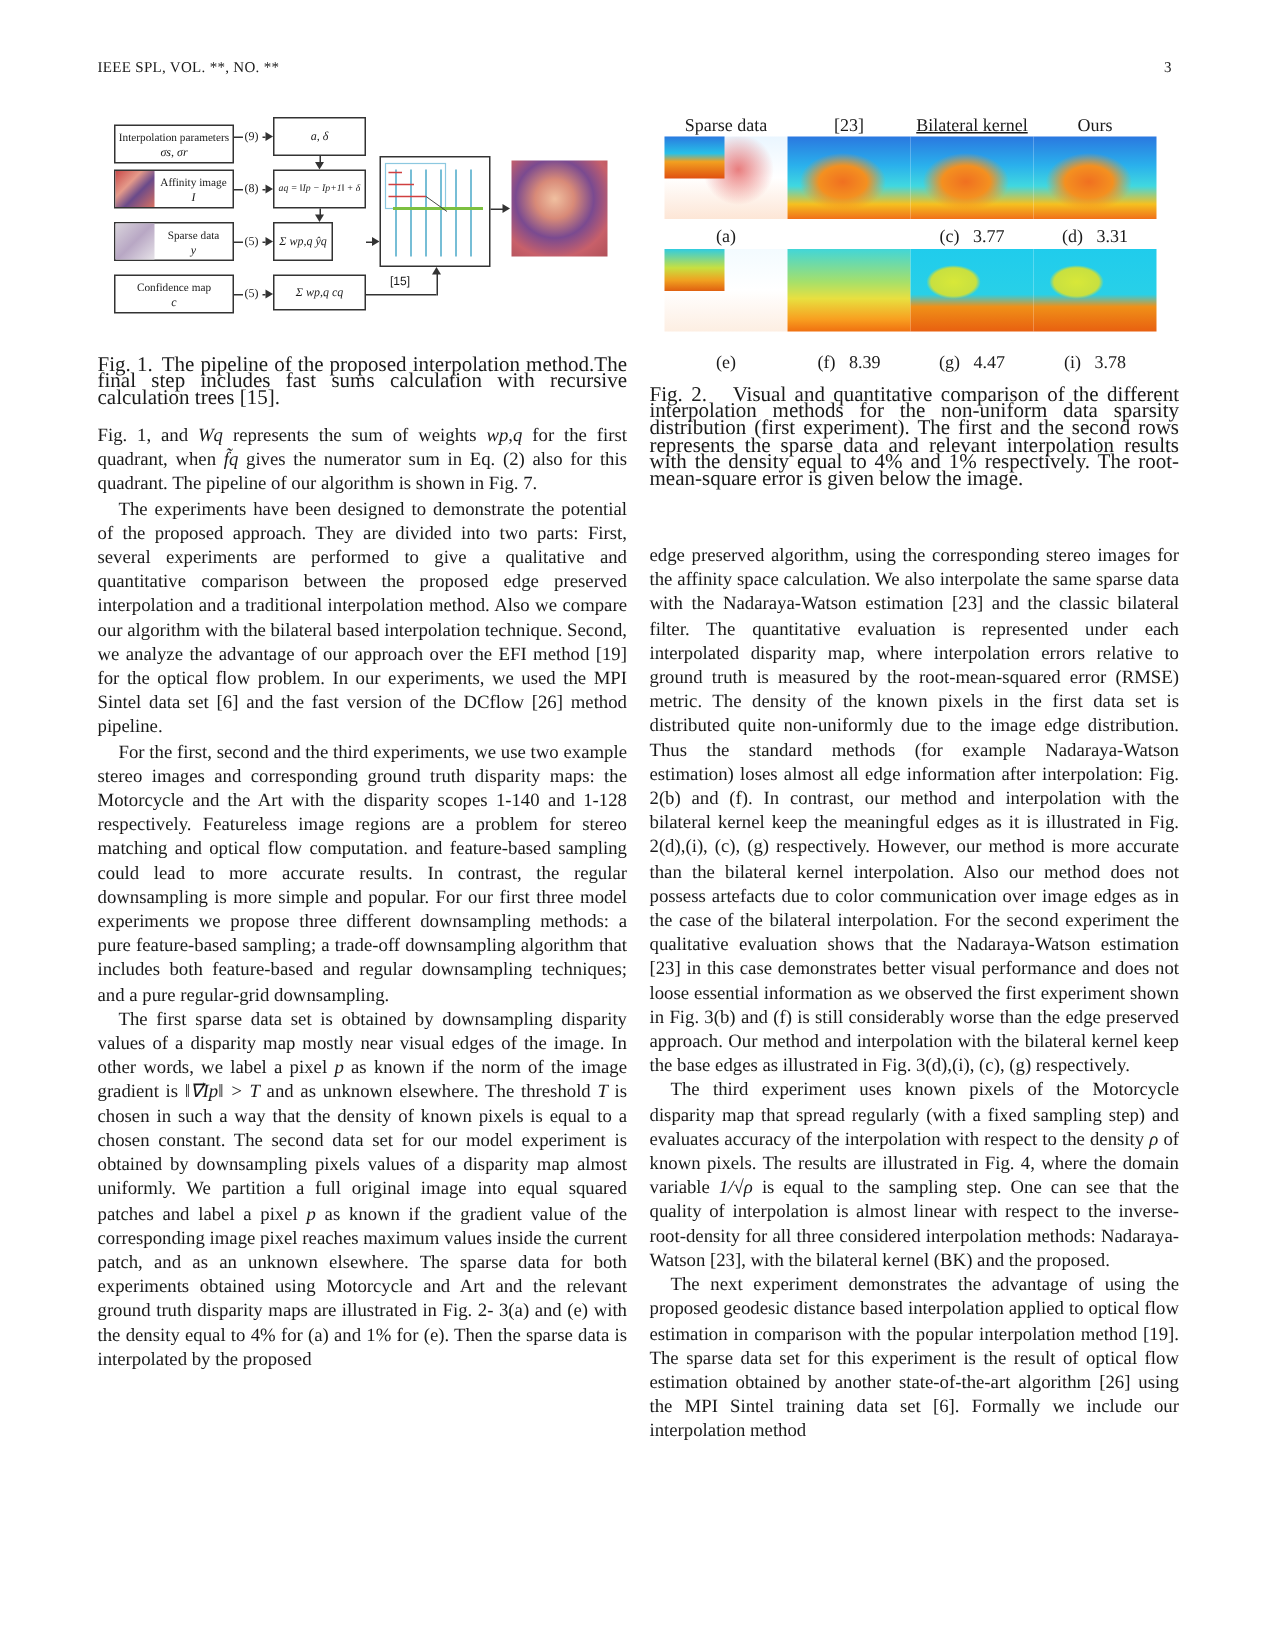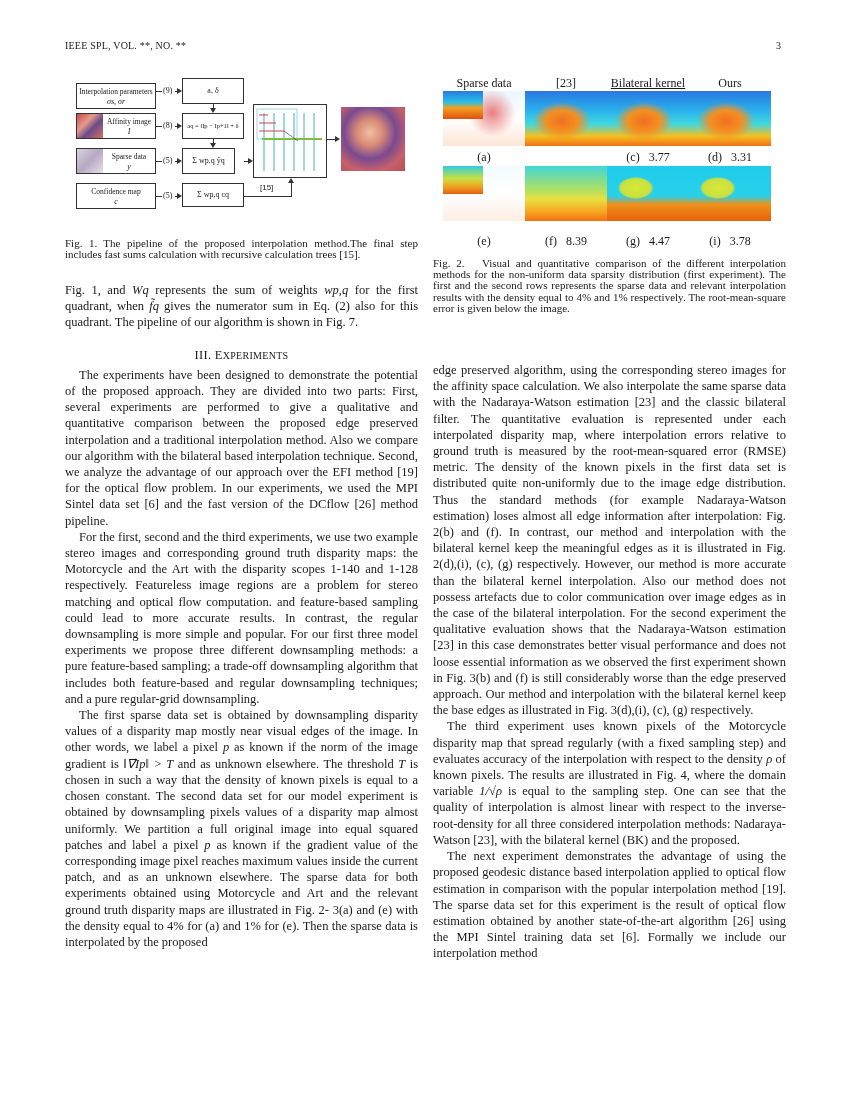--- a/index.html
+++ b/index.html
@@ -16,40 +16,40 @@
   .fig1 .box .sym { display: block; font-style: italic; font-size: 8px; }
   .fig1 .thumb { position: absolute; left: 0; top: 0; bottom: 0; width: 26px; }
   .thumb-lena { background: linear-gradient(135deg, #c84a4a 0%, #e59a8a 35%, #6a4a8a 60%, #d87060 100%); }
   .thumb-sparse { background: linear-gradient(135deg, #d9d4dc 0%, #b8a7c4 50%, #e6e2e8 100%); }
   .fig1 .arrow-lbl { position: absolute; font-size: 8px; }
   .fig1 .hline { position: absolute; height: 1px; background: #333; }
   .fig1 .vline { position: absolute; width: 1px; background: #333; }
   .fig1 .ahead-r { position: absolute; width: 0; height: 0; border-top: 3px solid transparent; border-bottom: 3px solid transparent; border-left: 5px solid #333; }
   .fig1 .ahead-d { position: absolute; width: 0; height: 0; border-left: 3px solid transparent; border-right: 3px solid transparent; border-top: 5px solid #333; }
   .fig1 .ahead-u { position: absolute; width: 0; height: 0; border-left: 3px solid transparent; border-right: 3px solid transparent; border-bottom: 5px solid #333; }
-  .fig1 .formula { position: absolute; font-size: 8px; display: flex; align-items: center; justify-content: center; text-align: center; }
+  .fig1 .formula { position: absolute; font-size: 8px; font-style: italic; display: flex; align-items: center; justify-content: center; text-align: center; }
   .tree-box { position: absolute; left: 177px; top: 26px; width: 74px; height: 74px; border: 1px solid #333; background: #fff; }
   .lena-out { position: absolute; left: 265px; top: 29px; width: 64px; height: 64px; background: radial-gradient(circle at 45% 40%, #f0c0a0 0%, #d88a78 25%, #7a4a90 50%, #c8606a 75%, #b05058 100%); }
   .ref-lbl { position: absolute; left: 184px; top: 105px; font-family: "Liberation Sans", sans-serif; font-size: 8px; }
 
   
   .fig2 { position: absolute; left: 443px; top: 76px; width: 370px; }
   .fig2 .col-head { position: absolute; top: 0; font-size: 12px; text-align: center; width: 82px; }
   .fig2 .img { position: absolute; width: 82px; height: 55px; }
   .fig2 .sub { position: absolute; font-size: 12px; width: 82px; text-align: center; }
   .moto-sparse { background: radial-gradient(circle at 60% 40%, rgba(220,40,40,0.6) 0%, rgba(255,255,255,0) 40%), linear-gradient(180deg, #eaf6ff 0%, #fff 50%, #fde6d6 100%); }
   .moto-sparse .inset { position: absolute; left: 0; top: 0; width: 40px; height: 28px; background: linear-gradient(180deg, #2a7ae0 0%, #27c0e8 40%, #f2a020 60%, #e05010 100%); }
   .moto-interp { background: radial-gradient(ellipse at 45% 55%, #f07020 0%, #f49020 25%, rgba(0,0,0,0) 45%), linear-gradient(180deg, #2a78e0 0%, #2ab0ec 35%, #40d8e0 60%, #f6c020 82%, #f07018 100%); }
   .art-sparse { background: linear-gradient(180deg, #f3fbff 0%, #fff 50%, #fdeee2 100%); }
   .art-sparse .inset { position: absolute; left: 0; top: 0; width: 40px; height: 28px; background: linear-gradient(180deg, #30cce0 0%, #c8e040 45%, #f0a020 75%, #e06010 100%); }
   .art-blur { background: linear-gradient(180deg, #42d6d8 0%, #a6e06a 40%, #e8e040 60%, #f8a020 85%, #f07010 100%); }
   .art-sharp { background: radial-gradient(ellipse at 35% 40%, #d8e838 0%, #c8e040 20%, rgba(0,0,0,0) 24%), linear-gradient(180deg, #20ccec 0%, #28d0e8 55%, #f09018 70%, #e86010 100%); }
 
   
-  .caption { position: absolute; font-size: 11px; line-height: 11.2px; text-align: justify; }
+  .caption { position: absolute; font-size: 14px; line-height: 11.2px; text-align: justify; }
   .caption .fig-no { margin-right: 6px; }
 
   
   .col { position: absolute; font-size: 12.5px; line-height: 16.2px; text-align: justify; hyphens: none; }
   .col p { text-indent: 14px; }
   .col p.noindent { text-indent: 0; }
   .section-title { text-align: center; font-size: 12.5px; letter-spacing: 0.3px; margin: 0; text-indent: 0 !important; }
   .section-title .sc { font-size: 10px; }
   .math { font-style: italic; }
 </style>
@@ -95,21 +95,21 @@
   <div class="hline" style="left:99px;top:83px;width:2px;"></div>
   <div class="ahead-r" style="left:101px;top:80px;"></div>
 
   <div class="hline" style="left:80px;top:118px;width:6px;"></div>
   <span class="arrow-lbl" style="left:87px;top:113px;">(5)</span>
   <div class="hline" style="left:99px;top:118px;width:2px;"></div>
   <div class="ahead-r" style="left:101px;top:115px;"></div>
 
   <div class="box formula" style="left:106px;top:0;width:62px;height:26px;">a, δ</div>
   <div class="box formula" style="left:106px;top:35px;width:62px;height:26px;font-size:6.5px;">aq = ‖Ip − Ip+1‖ + δ</div>
-  <div class="box formula" style="left:106px;top:70px;width:53px;height:26px;">Σ wp,q ŷq</div>
+  <div class="box formula" style="left:106px;top:70px;width:40px;height:26px;">Σ wp,q ŷq</div>
   <div class="box formula" style="left:106px;top:105px;width:62px;height:24px;">Σ wp,q cq</div>
 
   <div class="vline" style="left:137px;top:26px;height:5px;"></div>
   <div class="ahead-d" style="left:134px;top:30px;"></div>
   <div class="vline" style="left:137px;top:61px;height:5px;"></div>
   <div class="ahead-d" style="left:134px;top:65px;"></div>
 
   <div class="hline" style="left:168px;top:83px;width:5px;"></div>
   <div class="ahead-r" style="left:172px;top:80px;"></div>
   <div class="hline" style="left:168px;top:118px;width:47px;"></div>
@@ -177,21 +177,20 @@
   <div class="sub" style="left:246px;top:158px;"><span>(i)</span>&nbsp;&nbsp;&nbsp;<span>3.78</span></div>
 </div>
 
 <div class="caption" style="left:433px;top:258px;width:353px;">
   <span class="fig-no">Fig. 2.</span>&nbsp;&nbsp;<span>Visual and quantitative comparison of the different interpolation methods for the non-uniform data sparsity distribution (first experiment). The first and the second rows represents the sparse data and relevant interpolation results with the density equal to 4% and 1% respectively. The root-mean-square error is given below the image.</span>
 </div>
 
 <div class="col" style="left:65px;top:282px;width:353px;">
   <p class="noindent"><span>Fig. 1, and </span><span class="math">Wq</span><span> represents the sum of weights </span><span class="math">wp,q</span><span> for the first quadrant, when </span><span class="math">f̃q</span><span> gives the numerator sum in Eq. (2) also for this quadrant. The pipeline of our algorithm is shown in Fig. 7.</span></p>
 
-  <p class="section-title" style="margin-top:16px;margin-bottom:3px;"><span>III.</span> <span>E</span><span class="sc">XPERIMENTS</span></p>
 
   <p>The experiments have been designed to demonstrate the potential of the proposed approach. They are divided into two parts: First, several experiments are performed to give a qualitative and quantitative comparison between the proposed edge preserved interpolation and a traditional interpolation method. Also we compare our algorithm with the bilateral based interpolation technique. Second, we analyze the advantage of our approach over the EFI method [19] for the optical flow problem. In our experiments, we used the MPI Sintel data set [6] and the fast version of the DCflow [26] method pipeline.</p>
   <p>For the first, second and the third experiments, we use two example stereo images and corresponding ground truth disparity maps: the Motorcycle and the Art with the disparity scopes 1-140 and 1-128 respectively. Featureless image regions are a problem for stereo matching and optical flow computation. and feature-based sampling could lead to more accurate results. In contrast, the regular downsampling is more simple and popular. For our first three model experiments we propose three different downsampling methods: a pure feature-based sampling; a trade-off downsampling algorithm that includes both feature-based and regular downsampling techniques; and a pure regular-grid downsampling.</p>
   <p><span>The first sparse data set is obtained by downsampling disparity values of a disparity map mostly near visual edges of the image. In other words, we label a pixel </span><span class="math">p</span><span> as known if the norm of the image gradient is </span><span class="math">‖∇⃗Ip‖ &gt; T</span><span> and as unknown elsewhere. The threshold </span><span class="math">T</span><span> is chosen in such a way that the density of known pixels is equal to a chosen constant. The second data set for our model experiment is obtained by downsampling pixels values of a disparity map almost uniformly. We partition a full original image into equal squared patches and label a pixel </span><span class="math">p</span><span> as known if the gradient value of the corresponding image pixel reaches maximum values inside the current patch, and as an unknown elsewhere. The sparse data for both experiments obtained using Motorcycle and Art and the relevant ground truth disparity maps are illustrated in Fig. 2- 3(a) and (e) with the density equal to 4% for (a) and 1% for (e). Then the sparse data is interpolated by the proposed</span></p>
 </div>
 
 <div class="col" style="left:433px;top:362px;width:353px;">
   <p class="noindent">edge preserved algorithm, using the corresponding stereo images for the affinity space calculation. We also interpolate the same sparse data with the Nadaraya-Watson estimation [23] and the classic bilateral filter. The quantitative evaluation is represented under each interpolated disparity map, where interpolation errors relative to ground truth is measured by the root-mean-squared error (RMSE) metric. The density of the known pixels in the first data set is distributed quite non-uniformly due to the image edge distribution. Thus the standard methods (for example Nadaraya-Watson estimation) loses almost all edge information after interpolation: Fig. 2(b) and (f). In contrast, our method and interpolation with the bilateral kernel keep the meaningful edges as it is illustrated in Fig. 2(d),(i), (c), (g) respectively. However, our method is more accurate than the bilateral kernel interpolation. Also our method does not possess artefacts due to color communication over image edges as in the case of the bilateral interpolation. For the second experiment the qualitative evaluation shows that the Nadaraya-Watson estimation [23] in this case demonstrates better visual performance and does not loose essential information as we observed the first experiment shown in Fig. 3(b) and (f) is still considerably worse than the edge preserved approach. Our method and interpolation with the bilateral kernel keep the base edges as illustrated in Fig. 3(d),(i), (c), (g) respectively.</p>
   <p><span>The third experiment uses known pixels of the Motorcycle disparity map that spread regularly (with a fixed sampling step) and evaluates accuracy of the interpolation with respect to the density </span><span class="math">ρ</span><span> of known pixels. The results are illustrated in Fig. 4, where the domain variable </span><span class="math">1/√ρ</span><span> is equal to the sampling step. One can see that the quality of interpolation is almost linear with respect to the inverse-root-density for all three considered interpolation methods: Nadaraya-Watson [23], with the bilateral kernel (BK) and the proposed.</span></p>
   <p>The next experiment demonstrates the advantage of using the proposed geodesic distance based interpolation applied to optical flow estimation in comparison with the popular interpolation method [19]. The sparse data set for this experiment is the result of optical flow estimation obtained by another state-of-the-art algorithm [26] using the MPI Sintel training data set [6]. Formally we include our interpolation method</p>

